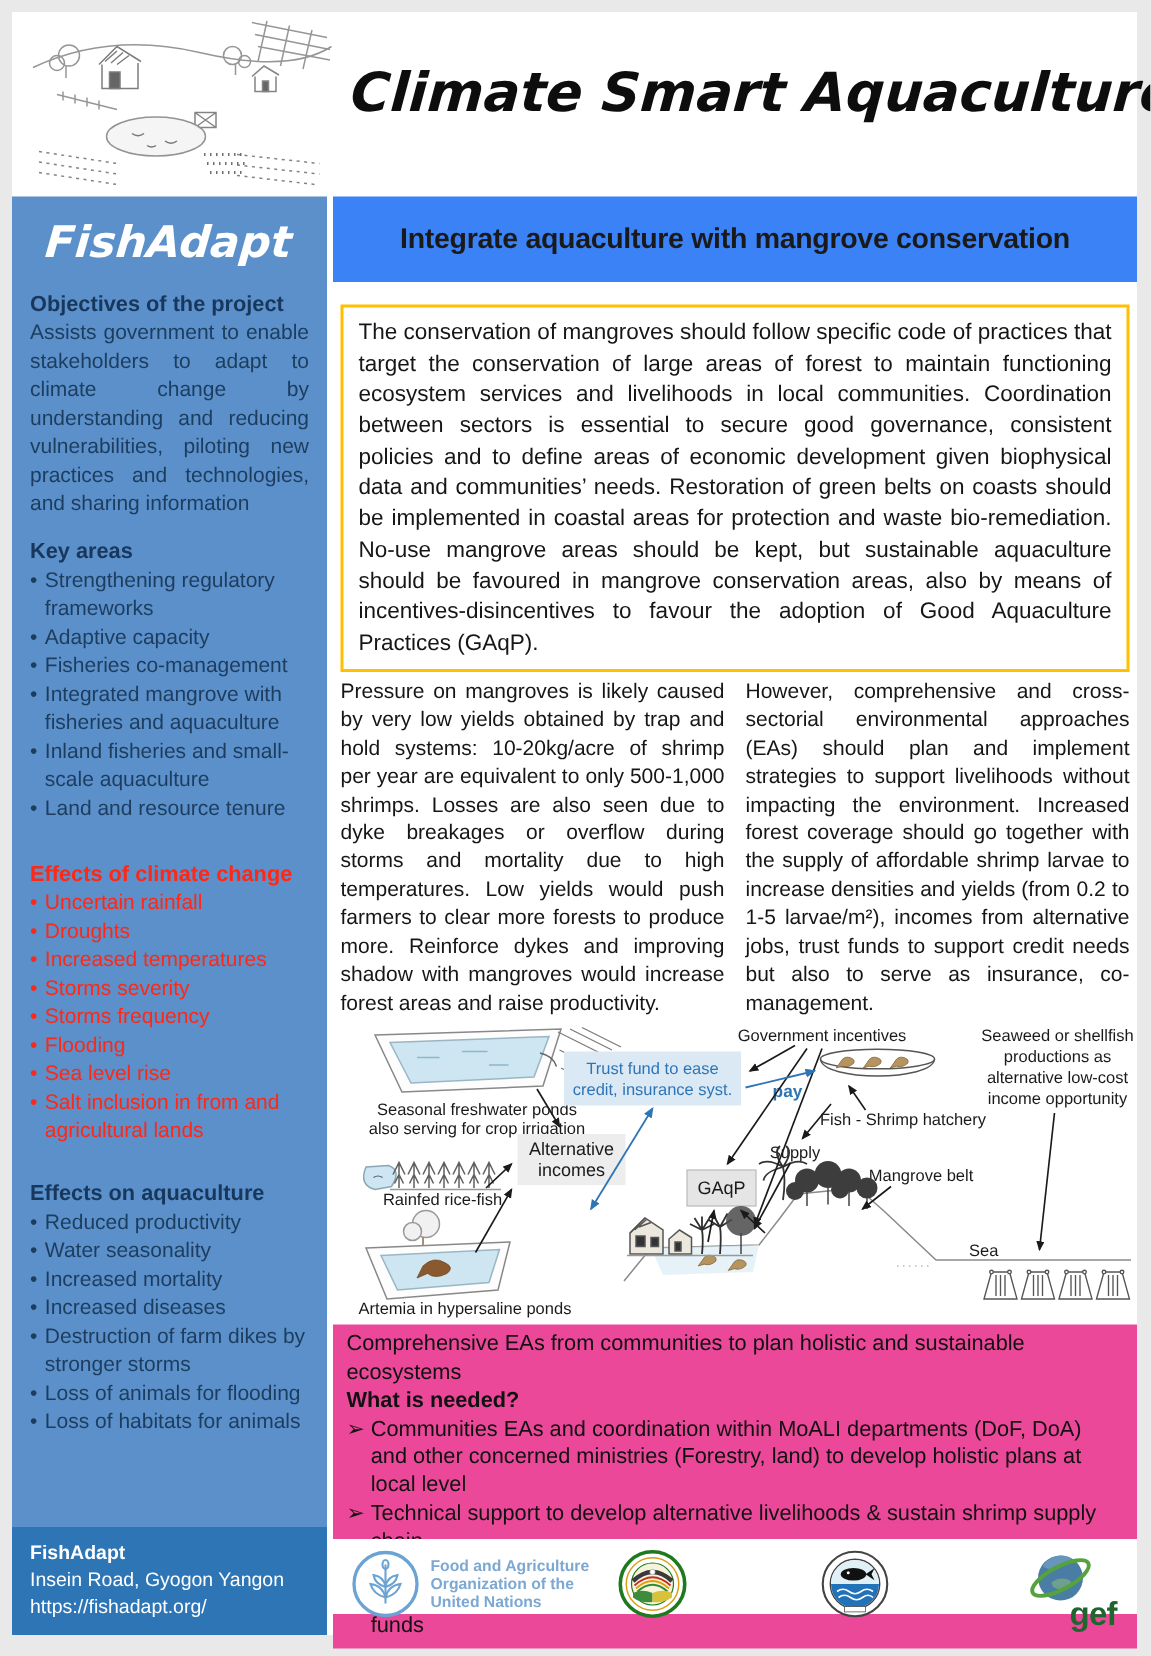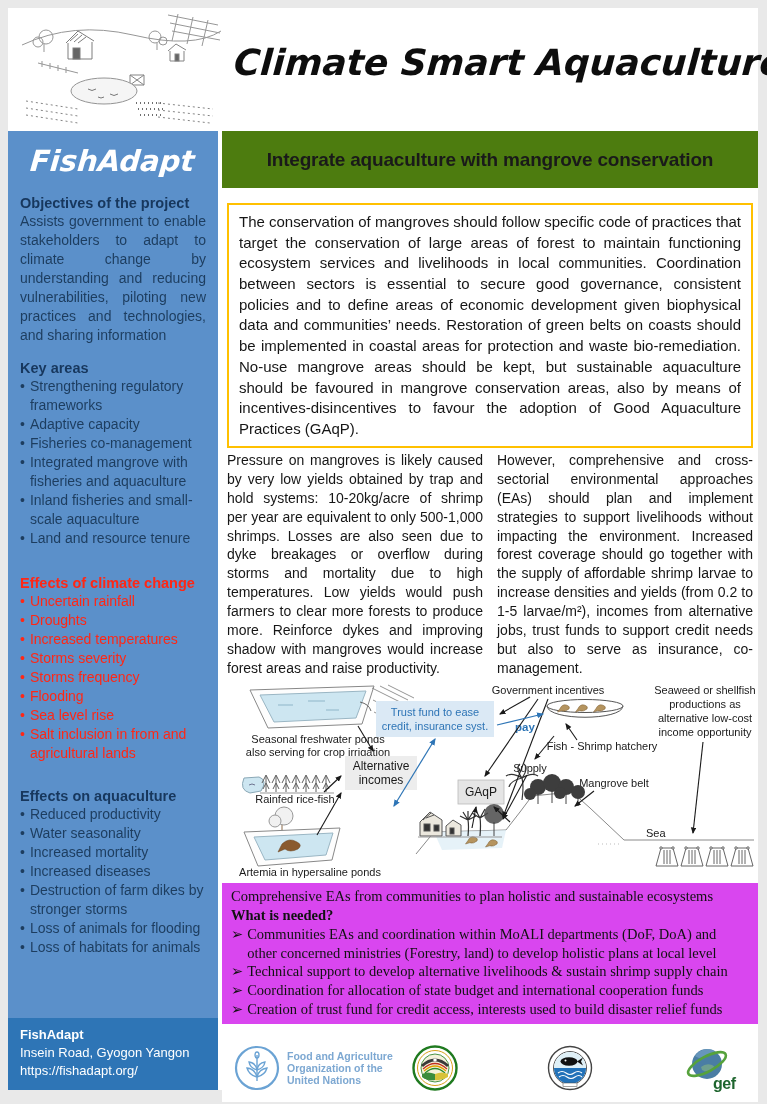--- a/index.html
+++ b/index.html
@@ -27,42 +27,42 @@
   ul.side-list li { display:flex; gap:5px; }
   ul.side-list .blt { flex:0 0 auto; }
   ul.side-list.red-list { color:#ff2715; }
   .side-footer { position:absolute; left:0; bottom:0; width:100%; background:#2e75b6; color:#fff;
     padding:8px 12px 10px; font-size:13px; line-height:1.38; }
   .side-footer .fname { font-weight:bold; }
   .side-footer a { color:#fff; text-decoration:none; display:block; }
 
   
   .main { position:absolute; left:214px; top:123px; width:536px; height:959px; }
-  .subtitle-bar { position:absolute; left:0; top:0; width:536px; height:57px; background:#4d7c0f;
+  .subtitle-bar { position:absolute; left:0; top:0; width:536px; height:57px; background:#3b82f6;
     display:flex; align-items:center; justify-content:center; font-size:19px; font-weight:bold;
     color:#1a1a1a; letter-spacing:-0.2px; }
   .highlight { position:absolute; left:5px; top:72px; width:526px; border:2px solid #ffc000;
     padding:7px 10px 6px; font-size:15px; line-height:1.38; text-align:justify; color:#161616; }
   .cols { position:absolute; left:5px; top:320px; width:526px; display:flex; gap:14px; }
   .col { flex:1; font-size:14px; line-height:1.35; text-align:justify; color:#161616; }
   .diagram { position:absolute; left:0; top:549px; width:536px; height:200px; }
-  .needs { position:absolute; left:0; top:752px; width:536px; background:#d946ef;
-    padding:4px 9px 5px; font-size:14.5px; line-height:1.3; color:#111;font-family:Liberation Serif, serif; }
+  .needs { position:absolute; left:0; top:752px; width:536px; background:#ec4899;
+    padding:4px 9px 5px; font-size:14.5px; line-height:1.3; color:#111; }
   .needs-h { font-weight:bold; }
   .needs ul { list-style:none; }
   .needs li { display:flex; gap:4px; }
   .needs .mk { flex:0 0 auto; }
-  .logos { position:absolute; left:0; top:895px; width:536px; height:64px; background:#fff;margin-top:12px; }
+  .logos { position:absolute; left:0; top:895px; width:536px; height:50px; background:#fff; }
   .logo-item { position:absolute; top:7px; }
   .fao-wrap { left:12px; display:flex; align-items:center; gap:7px; }
   .fao-text { color:#7da8d2; font-weight:bold; font-size:10.5px; line-height:1.15; }
   .moali-wrap { left:190px; }
   .dof-wrap { left:325px; }
   .gef-wrap { left:463px; }
-  .gef-text { position:absolute; left:28px; top:30px; font-size:16px; font-weight:bold; color:#1e652e; letter-spacing:-0.5px; }
+  .gef-text { position:absolute; left:28px; top:30px; font-size:22px; font-weight:bold; color:#1e652e; letter-spacing:-0.5px; }
 
   svg text { font-family:"Liberation Sans", sans-serif; }
 </style>
 </head>
 <body>
 
 <div class="page">
   <div class="sheet">
 
     <div class="top-header">

